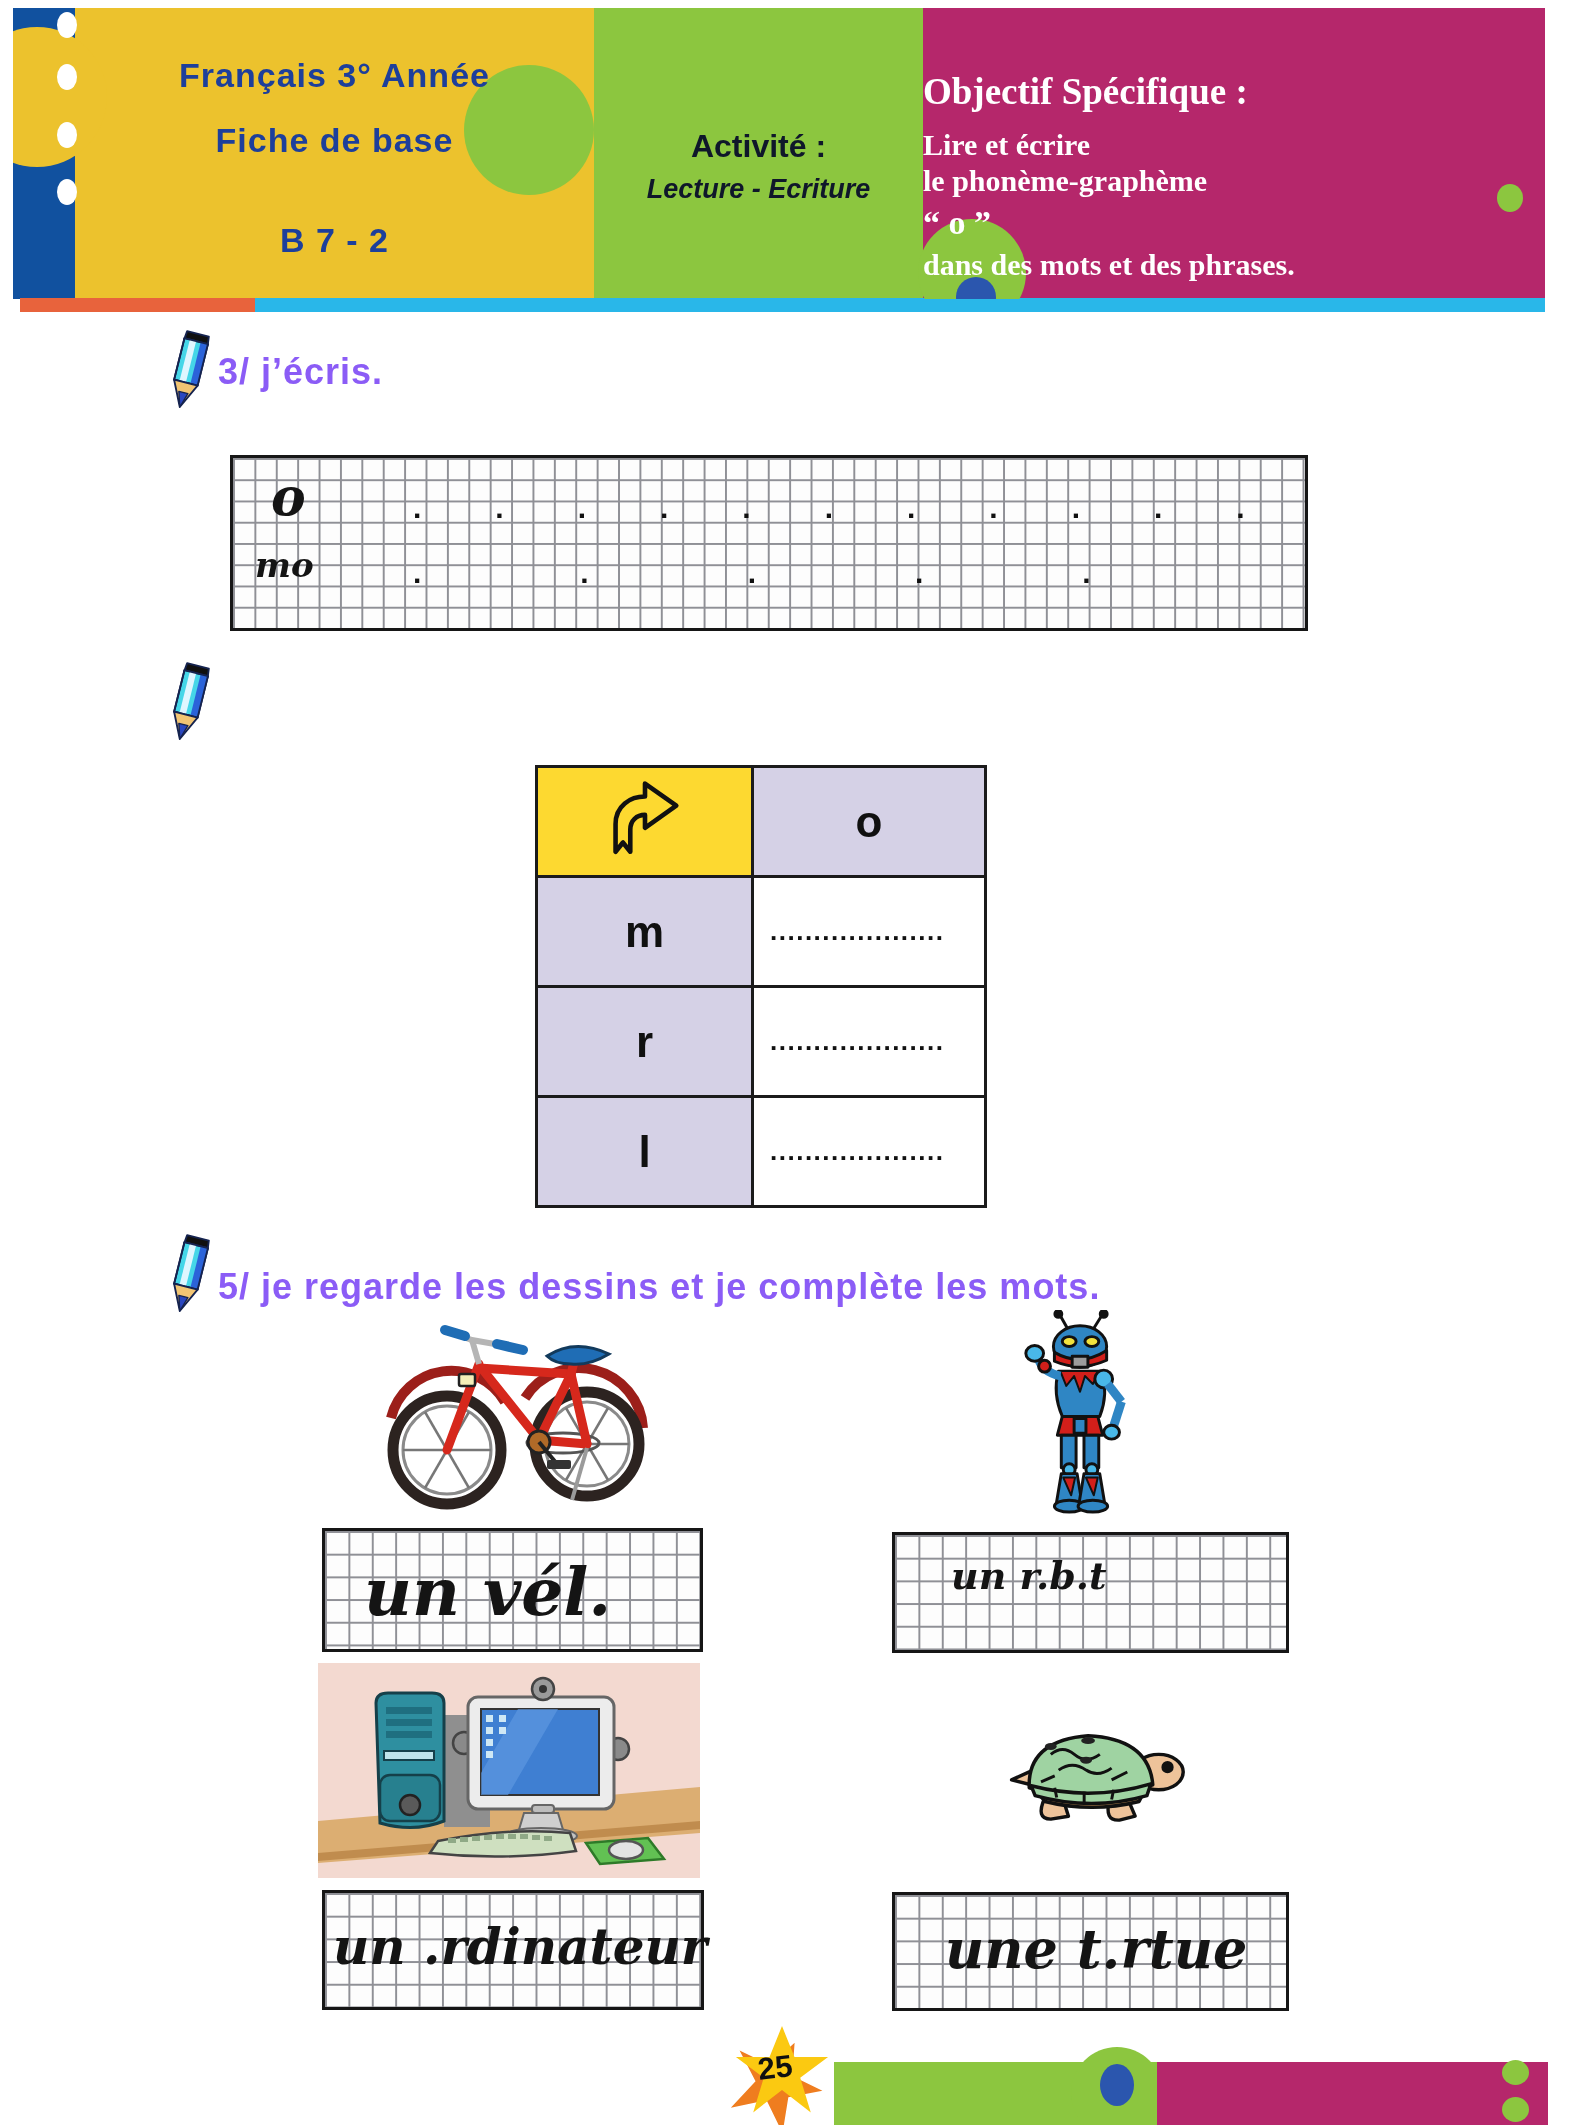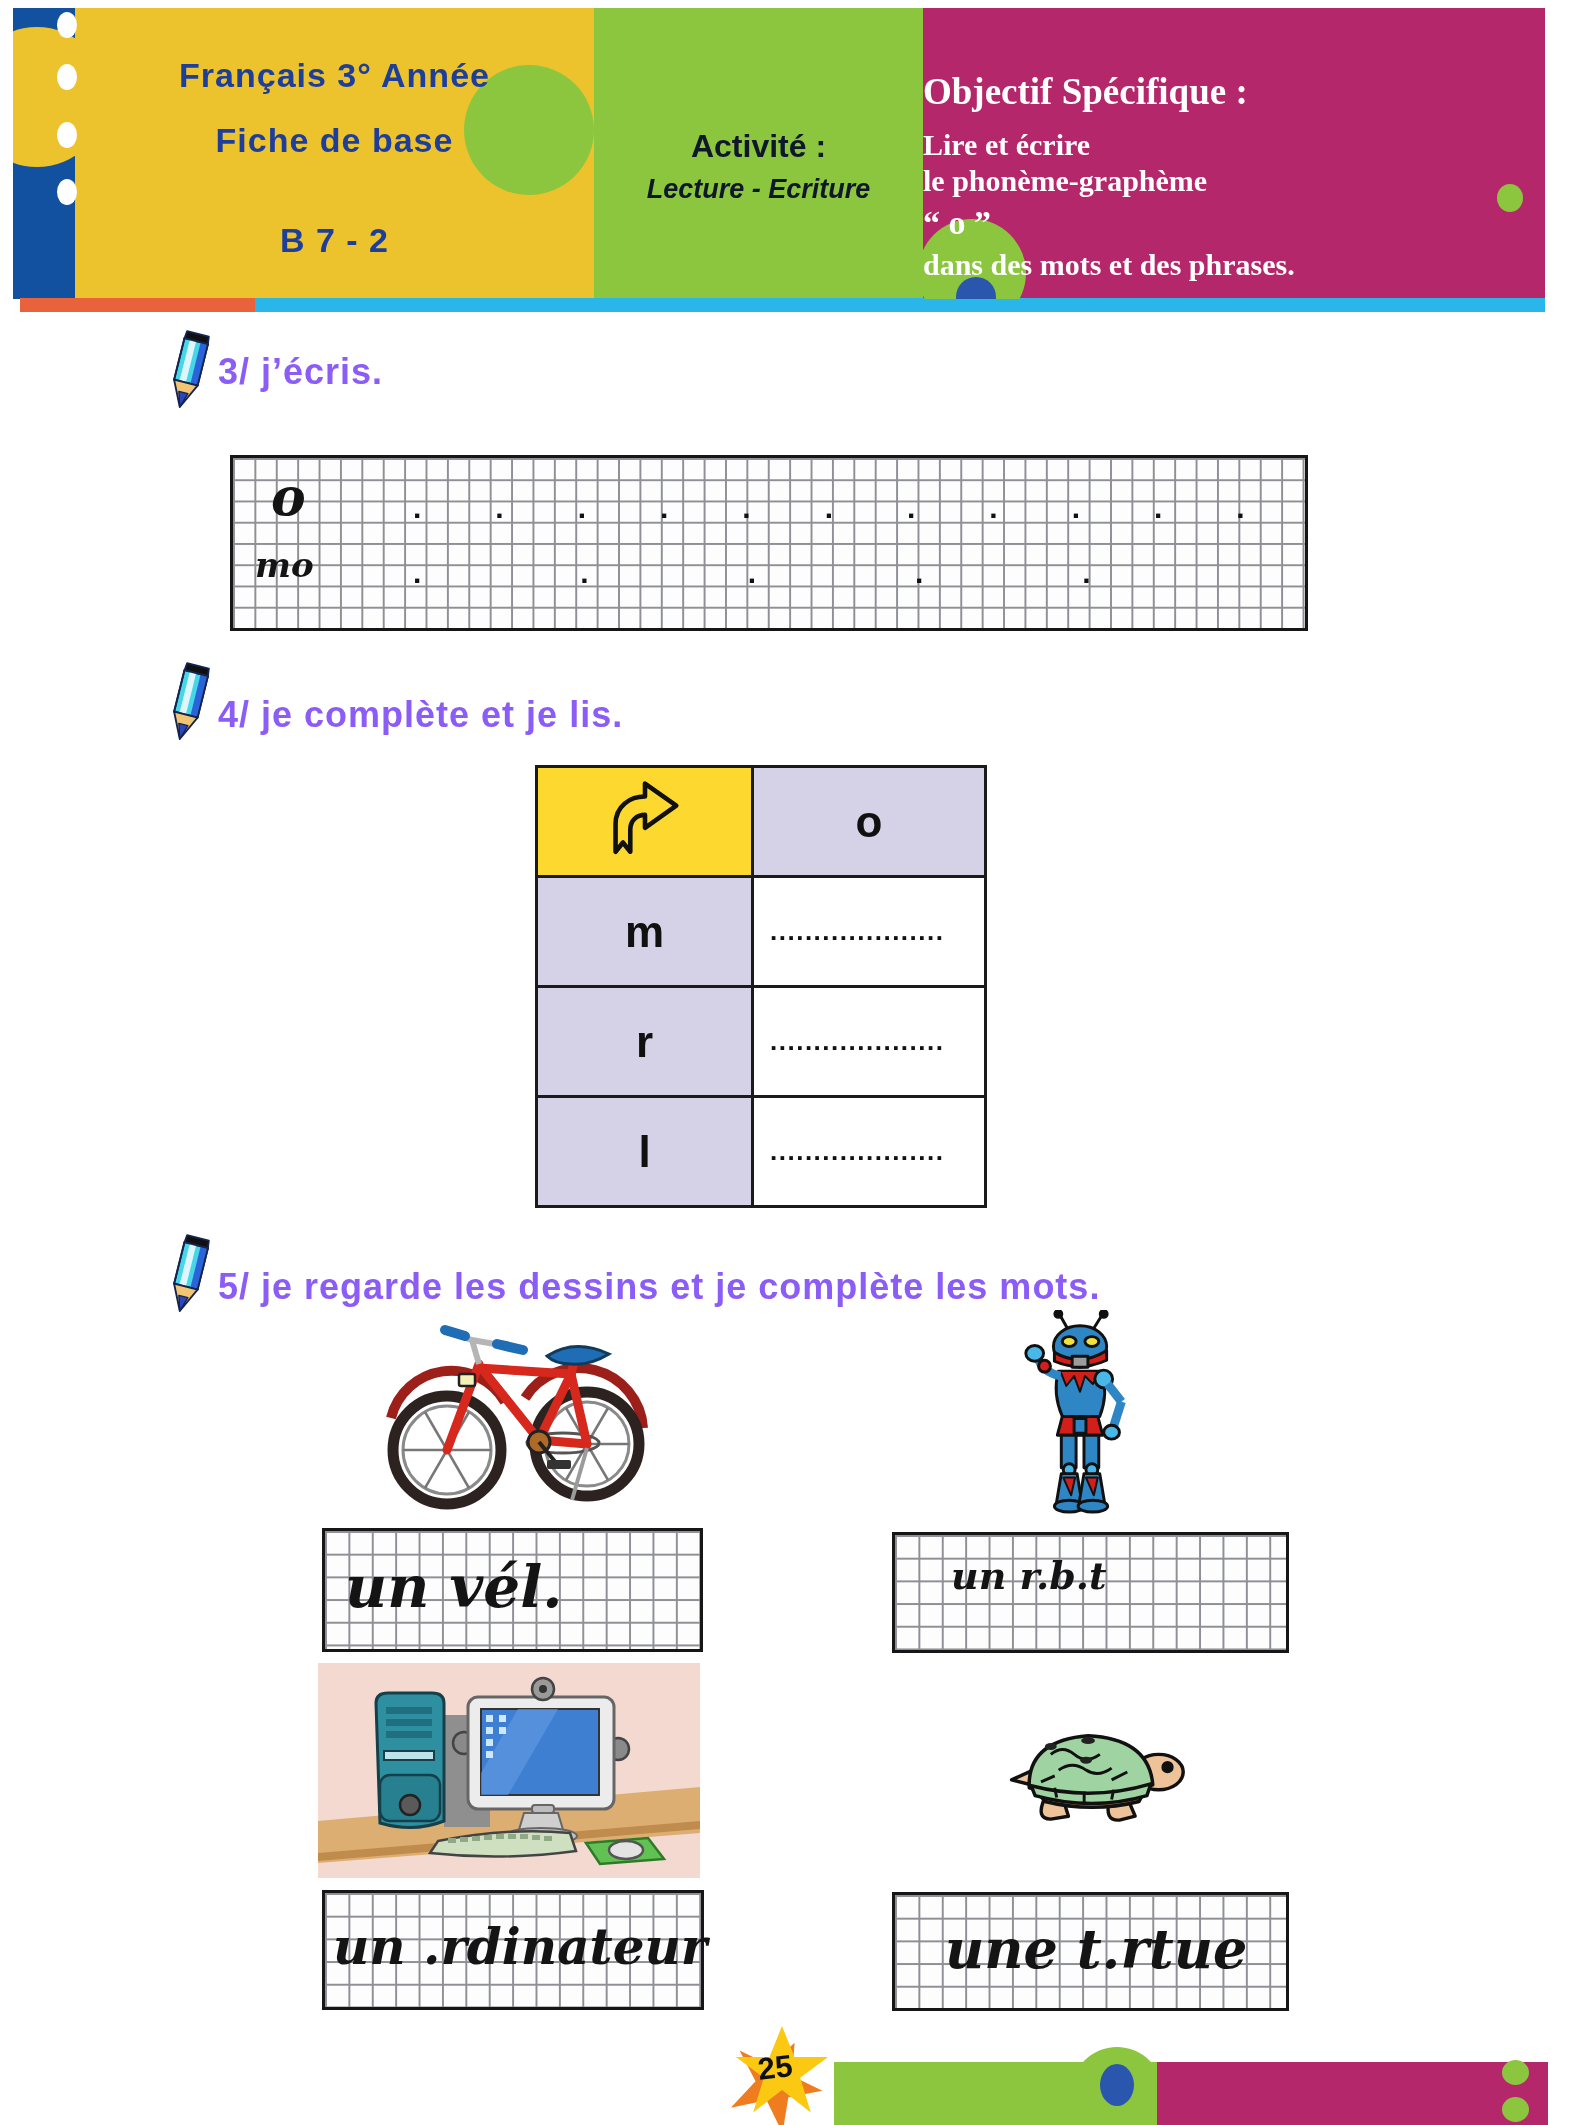--- a/index.html
+++ b/index.html
@@ -138,21 +138,20 @@
         <polygon points="8,3 32,3 33,12 7,12" fill="#101010"></polygon>
         <rect x="7" y="11" width="26" height="46" fill="#45d6e8"></rect>
         <rect x="13" y="11" width="7" height="46" fill="#dff6ff" stroke="none"></rect>
         <rect x="25" y="11" width="8" height="46" fill="#2b63d9" stroke="none"></rect>
         <rect x="7" y="11" width="26" height="46" fill="none"></rect>
         <polygon points="7,57 33,57 20,84" fill="#f2c573"></polygon>
         <polygon points="15,68 25,68 20,84" fill="#2a47c0" stroke-width="1.5"></polygon>
       </g>
     </svg>
   </span>
-  <span class="sec-title" style="left:218px;top:694px;">4/ je complète et je lis.</span>
 
   <table id="ctable">
     <tbody>
         <tr>
       <td class="td-left cell-yellow">
         <span>
           <svg viewBox="0 0 100 90" width="92" height="83">
             <path d="M18 80 L18 50 C18 30 34 20 50 20 L50 6 L84 30 L50 54 L50 40 C41 40 34 46 34 56 L34 80 L26 70 Z" fill="none" stroke="#111" stroke-width="5" stroke-linejoin="round"></path>
           </svg>
         </span>
@@ -263,21 +262,21 @@
         <path d="M43 170 L55 170 L51 188 Z" fill="#d21f1a" stroke-width="2"></path>
         <path d="M64 166 L80 166 L85 196 L59 196 Z" fill="#2f86c4"></path>
         <path d="M66 170 L78 170 L74 188 Z" fill="#d21f1a" stroke-width="2"></path>
         <ellipse cx="49" cy="199" rx="15" ry="6" fill="#2f86c4"></ellipse>
         <ellipse cx="73" cy="199" rx="15" ry="6" fill="#2f86c4"></ellipse>
       </g>
     </svg>
   </span>
 
   <div id="grid-velo" class="seyes ansgrid">
-    <span class="cursive" style="left:20px;top:22px;font-size:58px;">un vél.</span>
+    <span class="cursive" style="left:39px;top:22px;font-size:66px;">un vél.</span>
   </div>
   <div id="grid-robot" class="seyes ansgrid">
     <span class="cursive" style="left:56px;top:18px;font-size:38px;">un r.b.t</span>
   </div>
 
   <span class="pic" style="left:318px;top:1663px;">
     <svg viewBox="0 0 382 215" width="382" height="215">
       <rect width="382" height="215" fill="#f3d9d0"></rect>
       <polygon points="0,158 382,124 382,170 0,200" fill="#dcae72"></polygon>
       <polygon points="0,190 382,158 382,166 0,198" fill="#c08c4e"></polygon>

